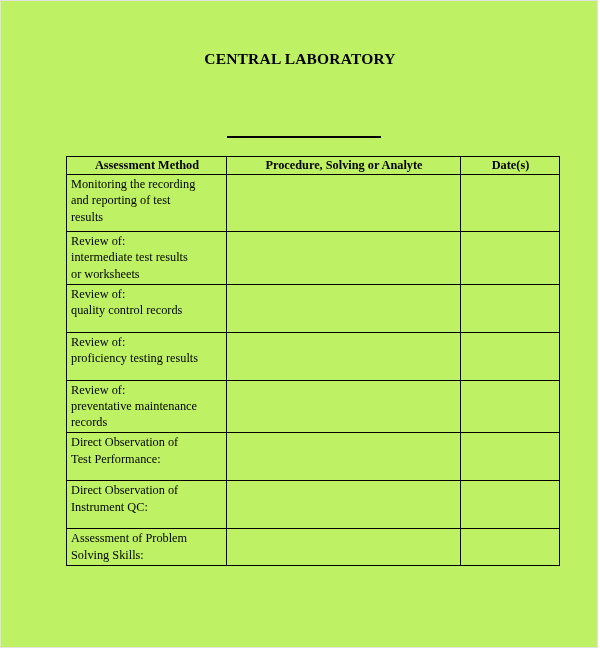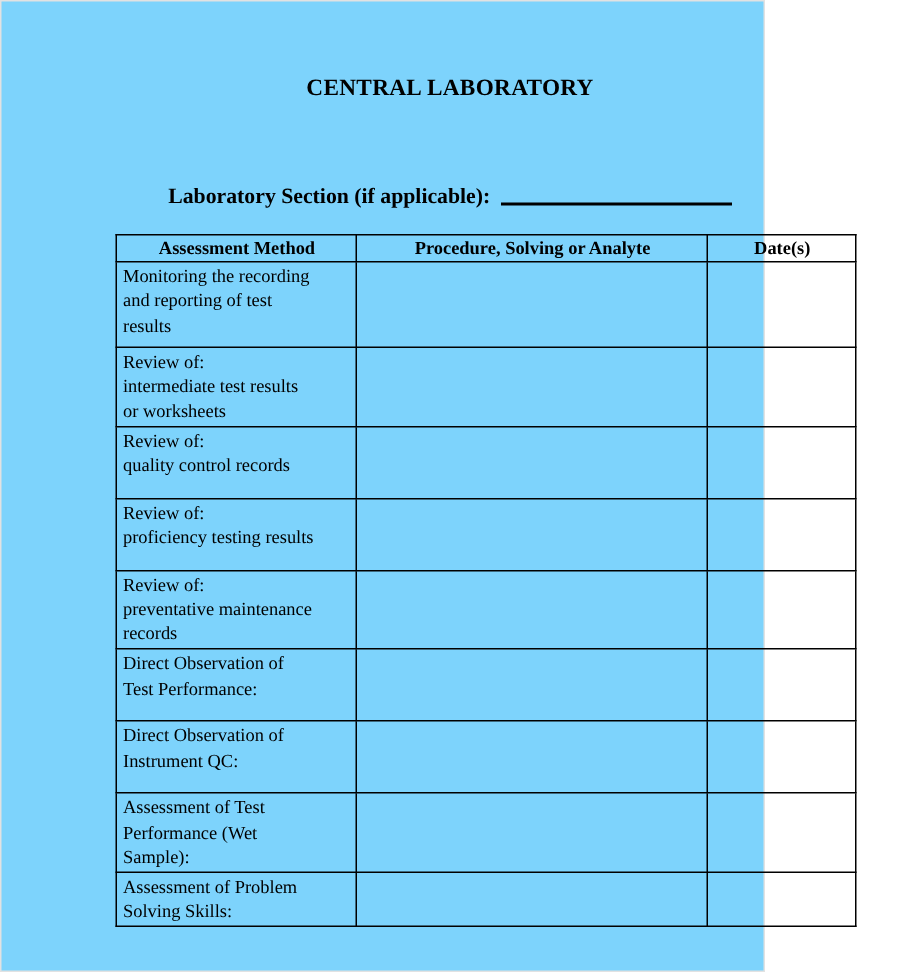--- a/index.html
+++ b/index.html
@@ -9,23 +9,23 @@
   }
   body {
     width: 600px;
     height: 650px;
     font-family: "Liberation Serif", "DejaVu Serif", serif;
     color: #000000;
     overflow: hidden;
   }
   .page {
     position: relative;
-    width: 510px;
+    width: 598px;
     height: 648px;
-    background: #7dd3fc;
+    background: #bef264;
     border: 1px solid #e2e2e2;
     box-sizing: border-box;
   }
 
   
   .title-block {
     position: absolute;
     left: 0;
     top: 48px;
     width: 598px;
@@ -60,21 +60,21 @@
     width: 154px;
     border-bottom: 2px solid #000000;
     margin-left: 7px;
     vertical-align: -2px;
     height: 13px;
   }
 
   
   .assessment-table {
     position: absolute;
-    left: 76px;
+    left: 65px;
     top: 155px;
     width: 469px;
     border-collapse: collapse;
     table-layout: fixed;
   }
   .assessment-table th,
   .assessment-table td {
     border: 1px solid #000000;
     vertical-align: top;
     padding: 1px 3px 2px 4px;
@@ -99,21 +99,21 @@
 </head>
 <body>
 
 <div class="page">
 
   <div class="title-block">
     <div class="title-line">CENTRAL LABORATORY</div>
   </div>
 
   <div class="labsection">
-    <span>Laboratory Section (if applicable):</span><span class="blank"></span>
+    <span class="blank"></span>
   </div>
 
   <table class="assessment-table">
     <thead>
       <tr>
         <th class="col-method">Assessment Method</th>
         <th class="col-proc">Procedure, Solving or Analyte</th>
         <th class="col-dates">Date(s)</th>
       </tr>
     </thead>
@@ -157,27 +157,20 @@
           <td class="fill-cell col-proc"></td>
           <td class="fill-cell col-dates"></td>
         </tr>
         <tr>
           <td class="method-cell col-method" style="height: 44px;">Direct Observation of
 Instrument QC:</td>
           <td class="fill-cell col-proc"></td>
           <td class="fill-cell col-dates"></td>
         </tr>
         <tr>
-          <td class="method-cell col-method" style="height: 45px;">Assessment of Test
-Performance (Wet
-Sample):</td>
-          <td class="fill-cell col-proc"></td>
-          <td class="fill-cell col-dates"></td>
-        </tr>
-        <tr>
           <td class="method-cell col-method" style="height: 32px;">Assessment of Problem
 Solving Skills:</td>
           <td class="fill-cell col-proc"></td>
           <td class="fill-cell col-dates"></td>
         </tr>
       </tbody>
   </table>
 
 </div>
 

